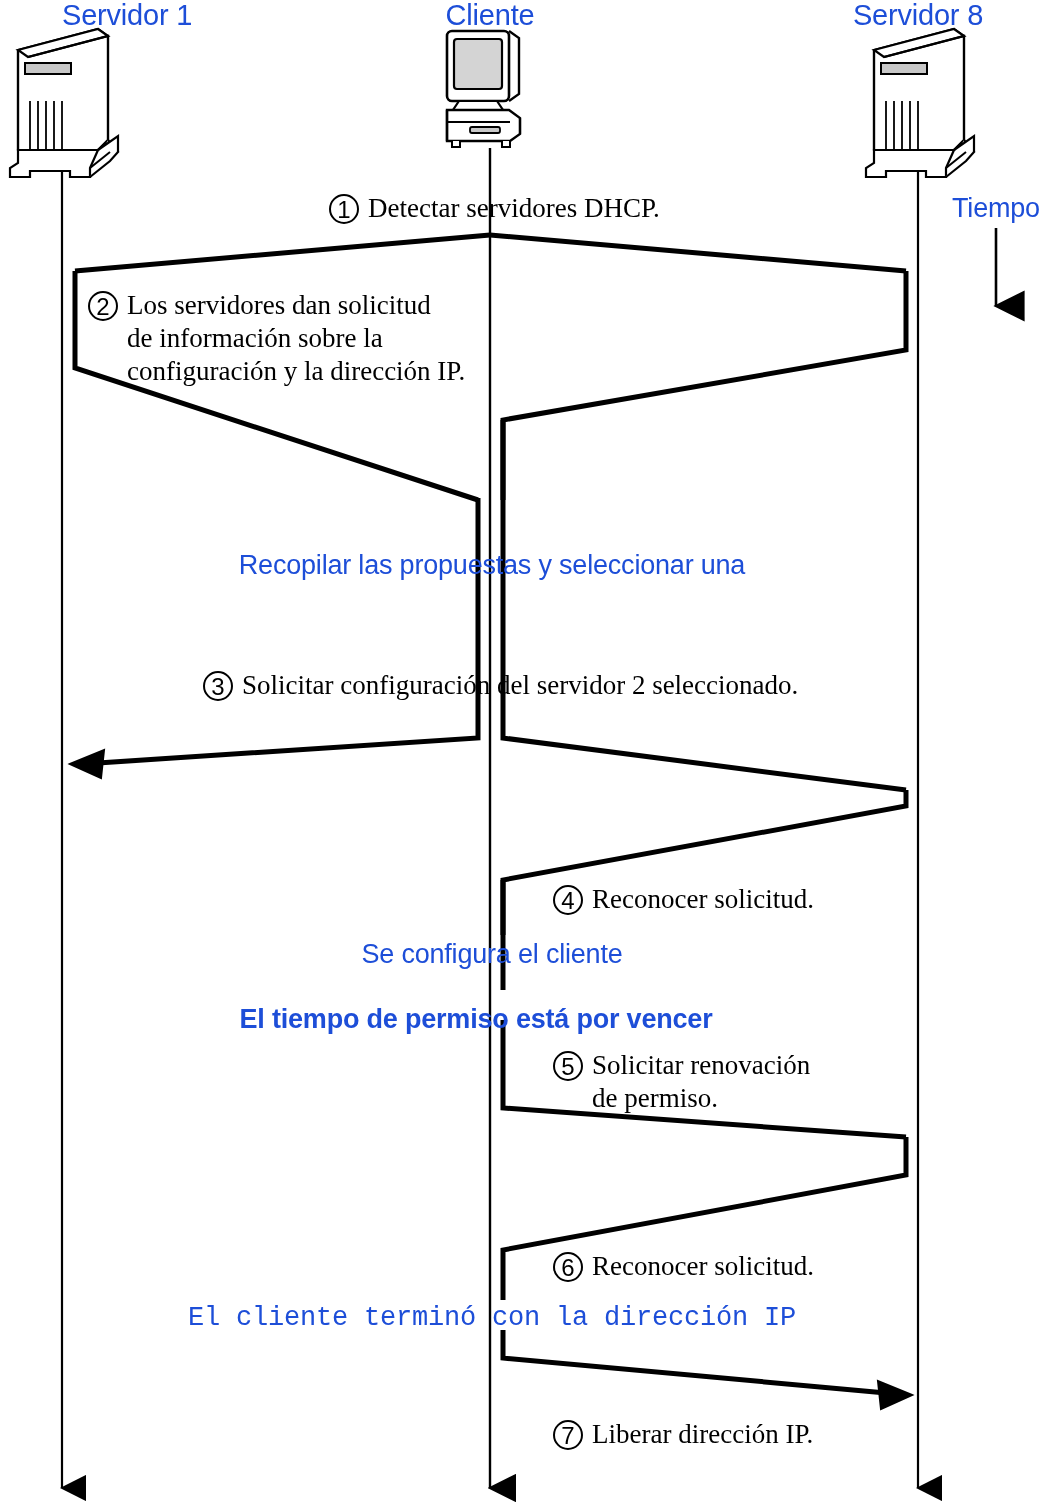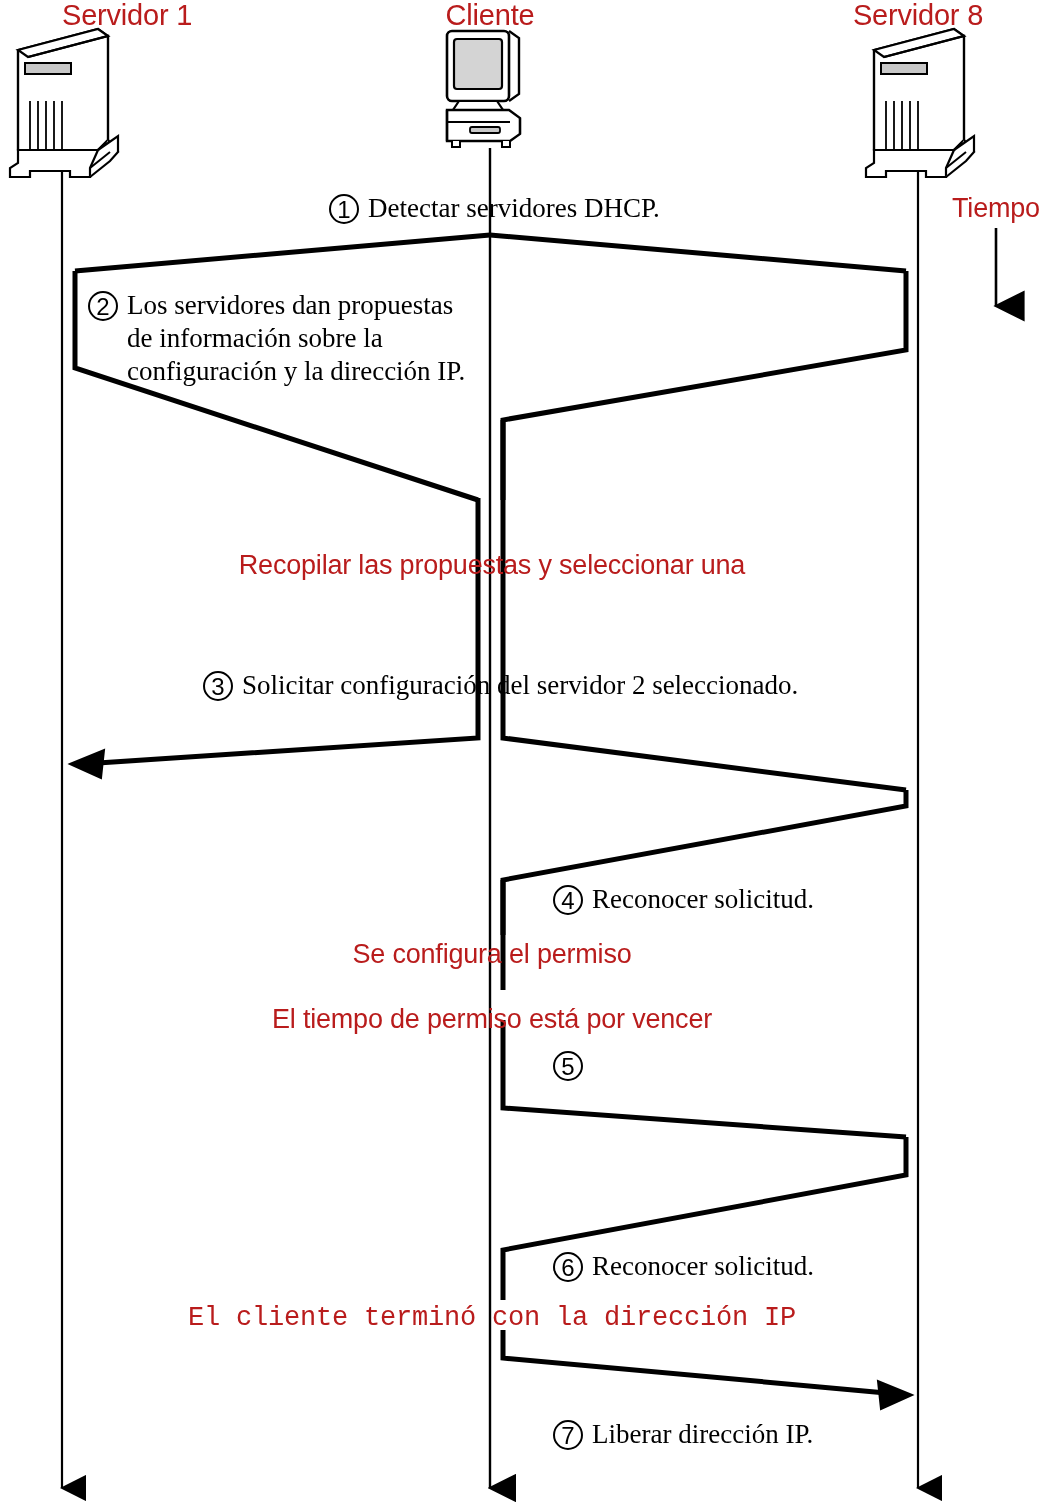--- a/index.html
+++ b/index.html
@@ -23,21 +23,21 @@
     left: 0;
     top: 0;
     width: 1043px;
     height: 1509px;
   }
   .lbl {
     position: absolute;
     font-family: "Liberation Sans", sans-serif;
     font-size: 27px;
     line-height: 33px;
-    color: #b91c1c;
+    color: #1d4ed8;
     white-space: pre;
     letter-spacing: -0.2px;
   }
   .lbl.center {
     text-align: left;
     transform: translateX(-50%);
   }
   .hdr {
     font-size: 29px;
   }
@@ -186,47 +186,49 @@
 
   <div class="lbl center" style="left:996px; top:192px;">Tiempo</div>
 
   <div class="step-row" style="left:329px; top:192px;">
     <div class="step-num">1</div>
     <div class="step-text">Detectar servidores DHCP.</div>
   </div>
 
   <div class="step-row" style="left:88px; top:289px;">
     <div class="step-num">2</div>
-    <div class="step-text">Los servidores dan propuestas
+    <div class="step-text">Los servidores dan solicitud
 de información sobre la
 configuración y la dirección IP.</div>
   </div>
 
   <div class="step-row" style="left:203px; top:669px;">
     <div class="step-num">3</div>
     <div class="step-text">Solicitar configuración del servidor 2 seleccionado.</div>
   </div>
 
   <div class="step-row" style="left:553px; top:883px;">
     <div class="step-num">4</div>
     <div class="step-text">Reconocer solicitud.</div>
   </div>
 
   <div class="step-row" style="left:553px; top:1049px;">
     <div class="step-num">5</div>
+    <div class="step-text">Solicitar renovación
+de permiso.</div>
   </div>
 
   <div class="step-row" style="left:553px; top:1250px;">
     <div class="step-num">6</div>
     <div class="step-text">Reconocer solicitud.</div>
   </div>
 
   <div class="step-row" style="left:553px; top:1418px;">
     <div class="step-num">7</div>
     <div class="step-text">Liberar dirección IP.</div>
   </div>
 
   <div class="lbl center" style="left:492px; top:549px;">Recopilar las propuestas y seleccionar una</div>
-  <div class="lbl center" style="left:492px; top:938px;">Se configura el permiso</div>
-  <div class="lbl center" style="left:492px; top:1003px;">El tiempo de permiso está por vencer</div>
+  <div class="lbl center" style="left:492px; top:938px;">Se configura el cliente</div>
+  <div class="lbl center" style="left:476px; top:1003px;font-weight:bold;">El tiempo de permiso está por vencer</div>
   <div class="lbl center" style="left:492px; top:1302px;font-family:Liberation Mono, monospace;">El cliente terminó con la dirección IP</div>
 
 </div>
 
 </body></html>

